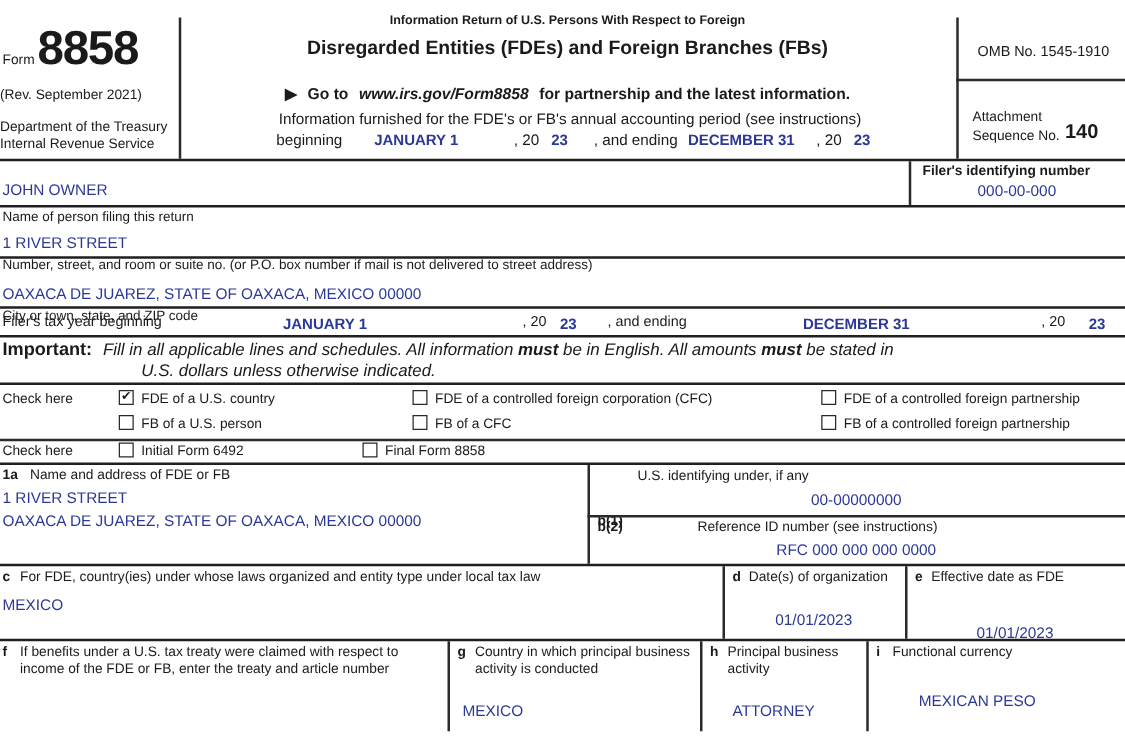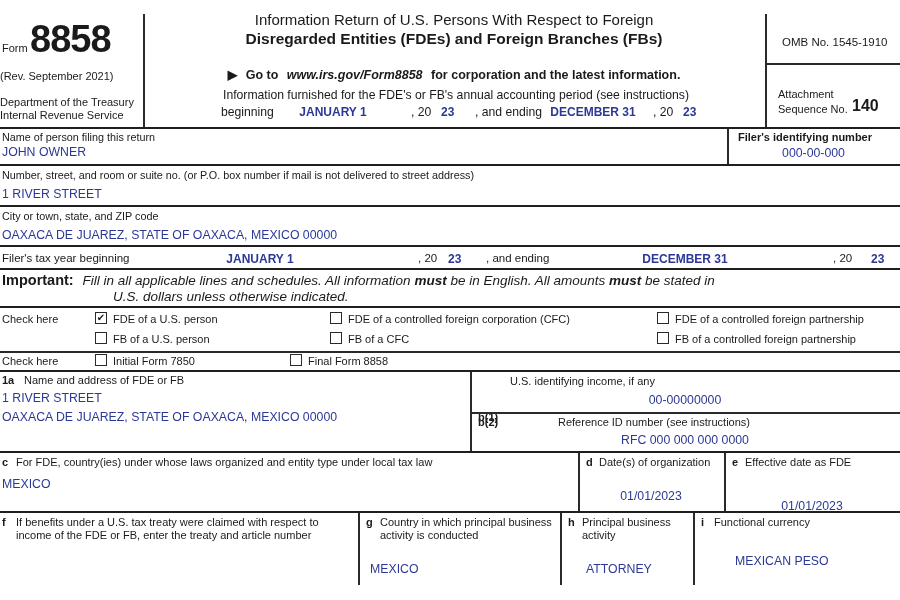--- a/index.html
+++ b/index.html
@@ -1,19 +1,19 @@
 <!DOCTYPE html>
 <html><head>
 <meta charset="utf-8">
 <style>
   html,body{margin:0;padding:0;background:#fff;}
   #page{position:relative;width:900px;height:600px;background:#ffffff;overflow:hidden;
         font-family:"Liberation Sans",sans-serif;color:#1a1a1a;}
   .abs{position:absolute;white-space:nowrap;}
-  .lbl{font-size:10.8px;}
+  .lbl{font-size:10.8px;margin-top:37px;}
   .lbl-s{font-size:11px;}
   .pref{font-size:11px;font-weight:bold;}
   .val{font-size:12.3px;color:#2b3896;}
   .bold{font-weight:bold;}
   .it{font-style:italic;}
   .hl{position:absolute;background:#1f1f1f;height:2px;}
   .hl-thin{position:absolute;background:#2a2a2a;height:1.5px;}
   .vl{position:absolute;background:#2a2a2a;width:1.5px;}
   .cb{position:absolute;width:12px;height:12px;border:1.5px solid #2a2a2a;background:#fff;
       box-sizing:border-box;font-size:10px;line-height:9px;text-align:center;color:#1a1a1a;}
@@ -29,28 +29,28 @@
   <div>
     <span class="abs" style="left:2px;top:42px;font-size:11px;">Form</span>
     <span class="abs" style="left:30px;top:18px;font-size:38px;font-weight:bold;letter-spacing:-1px;">8858</span>
     <span class="abs lbl-s" style="left:0px;top:70px;">(Rev. September 2021)</span>
     <span class="abs lbl-s" style="left:0px;top:96px;">Department of the Treasury</span>
     <span class="abs lbl-s" style="left:0px;top:109px;">Internal Revenue Service</span>
 
     <div class="vl" style="left:143px;top:14px;height:113px;"></div>
     <div class="vl" style="left:765px;top:14px;height:113px;"></div>
 
-    <div class="abs center" style="left:143px;top:11px;width:622px;font-size:15px;font-weight:normal;">Information Return of U.S. Persons With Respect to Foreign</div>
+    <div class="abs center" style="left:143px;top:11px;width:622px;font-size:10px;font-weight:bold;">Information Return of U.S. Persons With Respect to Foreign</div>
     <div class="abs center" style="left:143px;top:30px;width:622px;font-size:15.5px;font-weight:bold;">Disregarded Entities (FDEs) and Foreign Branches (FBs)</div>
 
     <div class="abs center" style="left:143px;top:67px;width:622px;font-size:12.5px;font-weight:bold;">
       <span>▶</span>
       <span class="sp">Go to</span>
       <span class="it sp">www.irs.gov/Form8858</span>
-      <span class="sp">for corporation and the latest information.</span>
+      <span class="sp">for partnership and the latest information.</span>
     </div>
     <div class="abs center" style="left:130px;top:88px;width:652px;font-size:12.2px;">Information furnished for the FDE's or FB's annual accounting period (see instructions)</div>
 
     <div class="abs" style="left:143px;top:105px;width:622px;height:17px;font-size:12.2px;">
       <span class="abs" style="left:78px;">beginning</span>
       <span class="abs val center" style="left:130px;width:120px;font-weight:bold;font-size:12px;">JANUARY 1</span>
       <span class="abs" style="left:268px;">, 20</span>
       <span class="abs val" style="left:298px;font-weight:bold;font-size:12px;">23</span>
       <span class="abs" style="left:332px;">, and ending</span>
       <span class="abs val center" style="left:390px;width:120px;font-weight:bold;font-size:12px;">DECEMBER 31</span>
@@ -106,55 +106,55 @@
       <span class="it sp">Fill in all applicable lines and schedules. All information </span><span class="it bold">must</span><span class="it"> be in English. All amounts </span><span class="it bold">must</span><span class="it"> be stated in</span>
     </div>
     <div class="abs it" style="left:113px;top:289px;font-size:13.5px;">U.S. dollars unless otherwise indicated.</div>
   </div>
   <div class="hl" style="left:0;top:306px;width:900px;"></div>
 
   <div>
     <span class="abs lbl-s" style="left:2px;top:313px;">Check here</span>
 
     <div class="cb" style="left:95px;top:312px;"><span>✔</span></div>
-    <span class="abs lbl-s" style="left:113px;top:313px;">FDE of a U.S. person</span>
+    <span class="abs lbl-s" style="left:113px;top:313px;">FDE of a U.S. country</span>
     <div class="cb" style="left:330px;top:312px;"></div>
     <span class="abs lbl-s" style="left:348px;top:313px;">FDE of a controlled foreign corporation (CFC)</span>
     <div class="cb" style="left:657px;top:312px;"></div>
     <span class="abs lbl-s" style="left:675px;top:313px;">FDE of a controlled foreign partnership</span>
 
     <div class="cb" style="left:95px;top:332px;"></div>
     <span class="abs lbl-s" style="left:113px;top:333px;">FB of a U.S. person</span>
     <div class="cb" style="left:330px;top:332px;"></div>
     <span class="abs lbl-s" style="left:348px;top:333px;">FB of a CFC</span>
     <div class="cb" style="left:657px;top:332px;"></div>
     <span class="abs lbl-s" style="left:675px;top:333px;">FB of a controlled foreign partnership</span>
   </div>
   <div class="hl-thin" style="left:0;top:351px;width:900px;"></div>
 
   <div>
     <span class="abs lbl-s" style="left:2px;top:355px;">Check here</span>
     <div class="cb" style="left:95px;top:354px;"></div>
-    <span class="abs lbl-s" style="left:113px;top:355px;">Initial Form 7850</span>
+    <span class="abs lbl-s" style="left:113px;top:355px;">Initial Form 6492</span>
     <div class="cb" style="left:290px;top:354px;"></div>
     <span class="abs lbl-s" style="left:308px;top:355px;">Final Form 8858</span>
   </div>
   <div class="hl" style="left:0;top:370px;width:900px;"></div>
 
   <div>
     <span class="abs pref" style="left:2px;top:374px;">1a</span>
     <span class="abs lbl-s" style="left:24px;top:374px;">Name and address of FDE or FB</span>
     <span class="abs val" style="left:2px;top:391px;">1 RIVER STREET</span>
     <span class="abs val" style="left:2px;top:410px;">OAXACA DE JUAREZ, STATE OF OAXACA, MEXICO 00000</span>
   </div>
   <div class="vl" style="left:470px;top:372px;height:79px;"></div>
 
   <div>
     <span class="abs pref" style="left:478px;top:375px;margin-top:36px;">b(1)</span>
-    <span class="abs lbl-s" style="left:510px;top:375px;">U.S. identifying income, if any</span>
+    <span class="abs lbl-s" style="left:510px;top:375px;">U.S. identifying under, if any</span>
     <div class="abs val center" style="left:470px;top:393px;width:430px;">00-00000000</div>
   </div>
   <div class="hl-thin" style="left:470px;top:412px;width:430px;"></div>
 
   <div>
     <span class="abs pref" style="left:478px;top:416px;">b(2)</span>
     <span class="abs lbl-s" style="left:510px;top:416px;padding-left:48px;">Reference ID number (see instructions)</span>
     <div class="abs val center" style="left:470px;top:433px;width:430px;">RFC 000 000 000 0000</div>
   </div>
   <div class="hl" style="left:0;top:451px;width:900px;"></div>

